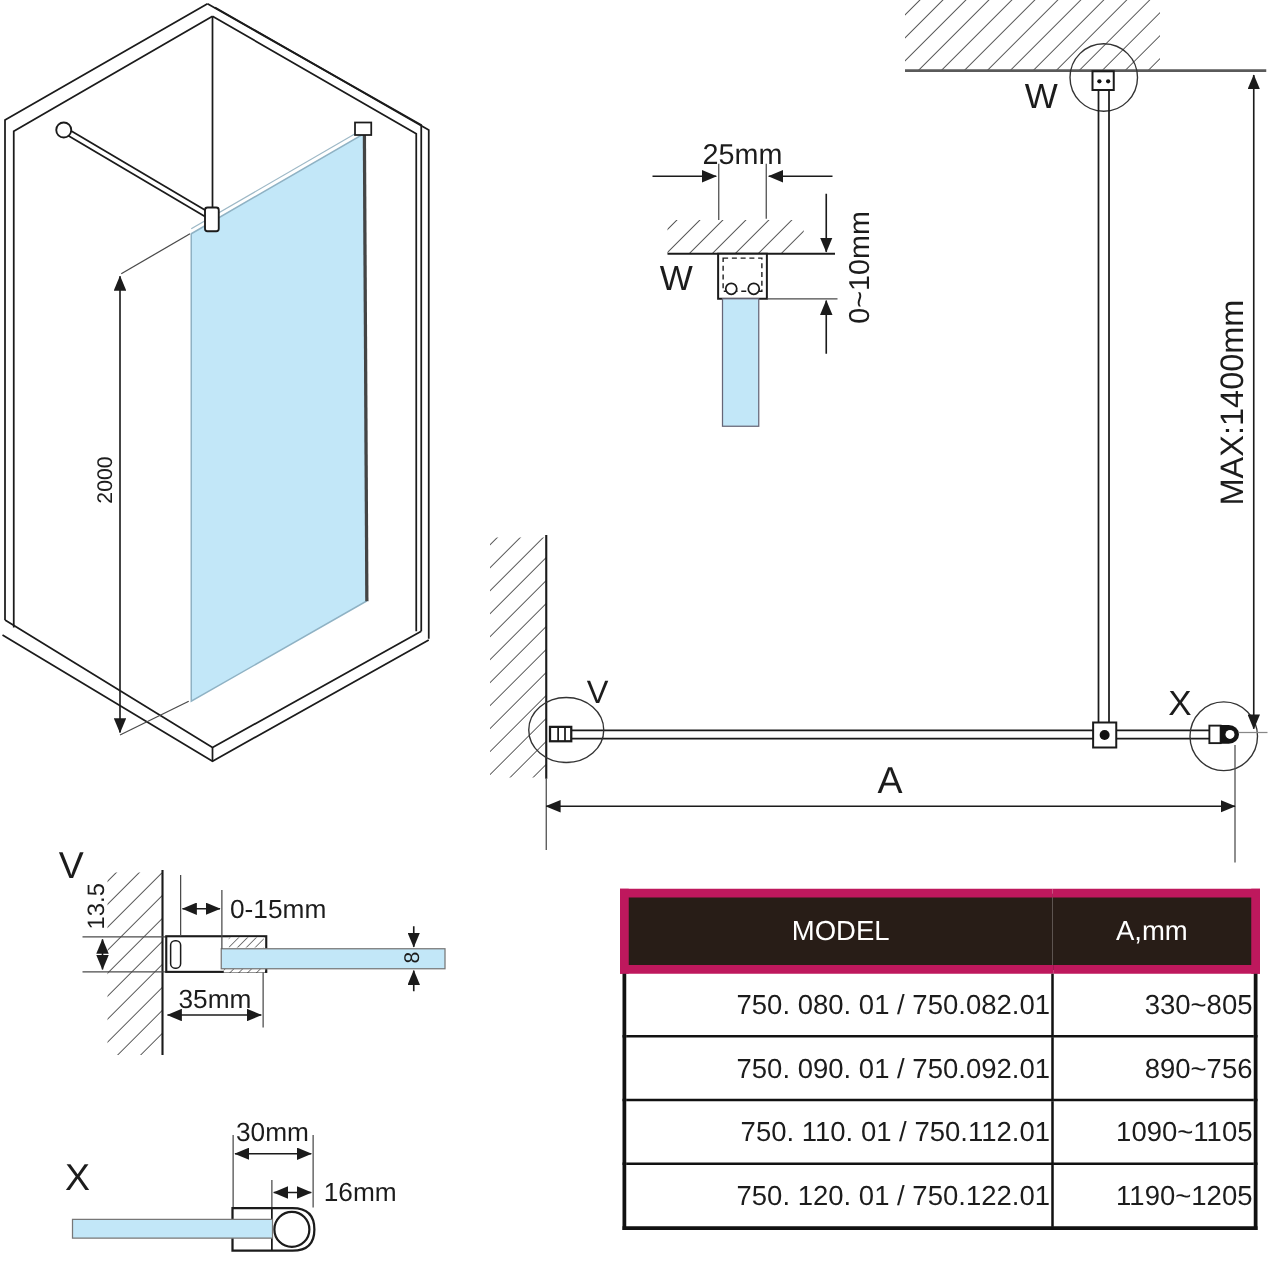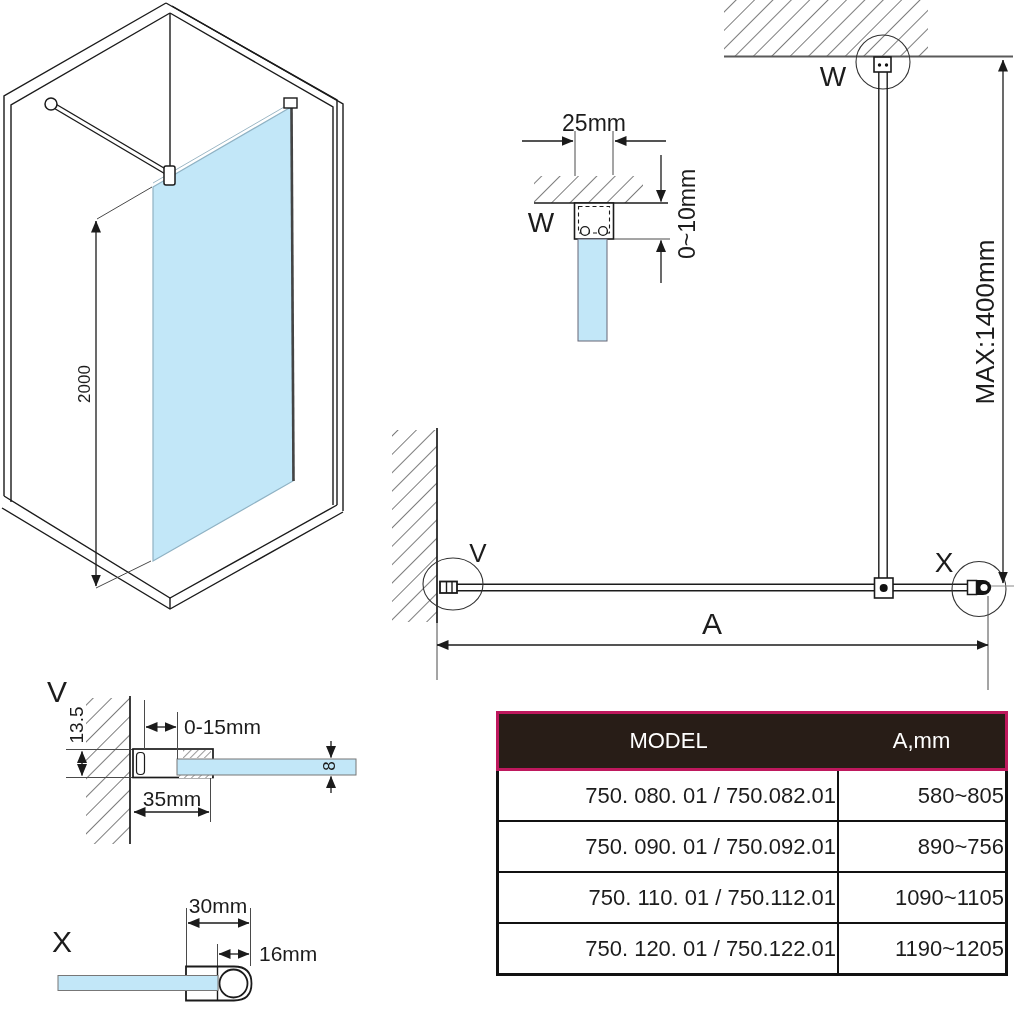--- a/index.html
+++ b/index.html
@@ -9,21 +9,21 @@
   svg text{fill:#1c1c1c;font-family:"Liberation Sans",sans-serif;}
   .dim{stroke:#1b1b1b;stroke-width:1.3;fill:none;}
   .ext{stroke:#4a4a4a;stroke-width:1;fill:none;}
   .ln{stroke:#1b1b1b;stroke-width:1.4;fill:none;}
   .ln2{stroke:#1b1b1b;stroke-width:1.7;fill:none;}
   .callout{stroke:#333;stroke-width:1.1;fill:none;}
   .whitefill{fill:#fff;stroke:#1b1b1b;}
   .spec-table{position:absolute;left:496px;top:711px;width:512px;border-collapse:collapse;
               table-layout:fixed;background:#fff;border:3px solid #111;}
   .spec-table th{background:#281d17;color:#fff;font-weight:normal;font-size:22px;
-                 height:52px;border:3px solid #be185d;}
+                 height:52px;border:7px solid #be185d;}
   .spec-table th.h-model{border-right:none;width:337px;}
   .spec-table th.h-a{border-left:none;margin-top:48px;}
   .spec-table td{border:2px solid #111;font-size:22px;color:#1c1c1c;text-align:right;
                  height:47px;white-space:nowrap;}
 </style>
 </head>
 <body>
 
 <div class="stage">
 
@@ -190,21 +190,21 @@
 <table class="spec-table">
   <thead>
     <tr>
       <th class="h-model">MODEL</th>
       <th class="h-a">A,mm</th>
     </tr>
   </thead>
   <tbody>
     <tr>
       <td>750. 080. 01 / 750.082.01</td>
-      <td>580~805</td>
+      <td>330~805</td>
     </tr>
     <tr>
       <td>750. 090. 01 / 750.092.01</td>
       <td>890~756</td>
     </tr>
     <tr>
       <td>750. 110. 01 / 750.112.01</td>
       <td>1090~1105</td>
     </tr>
     <tr>

